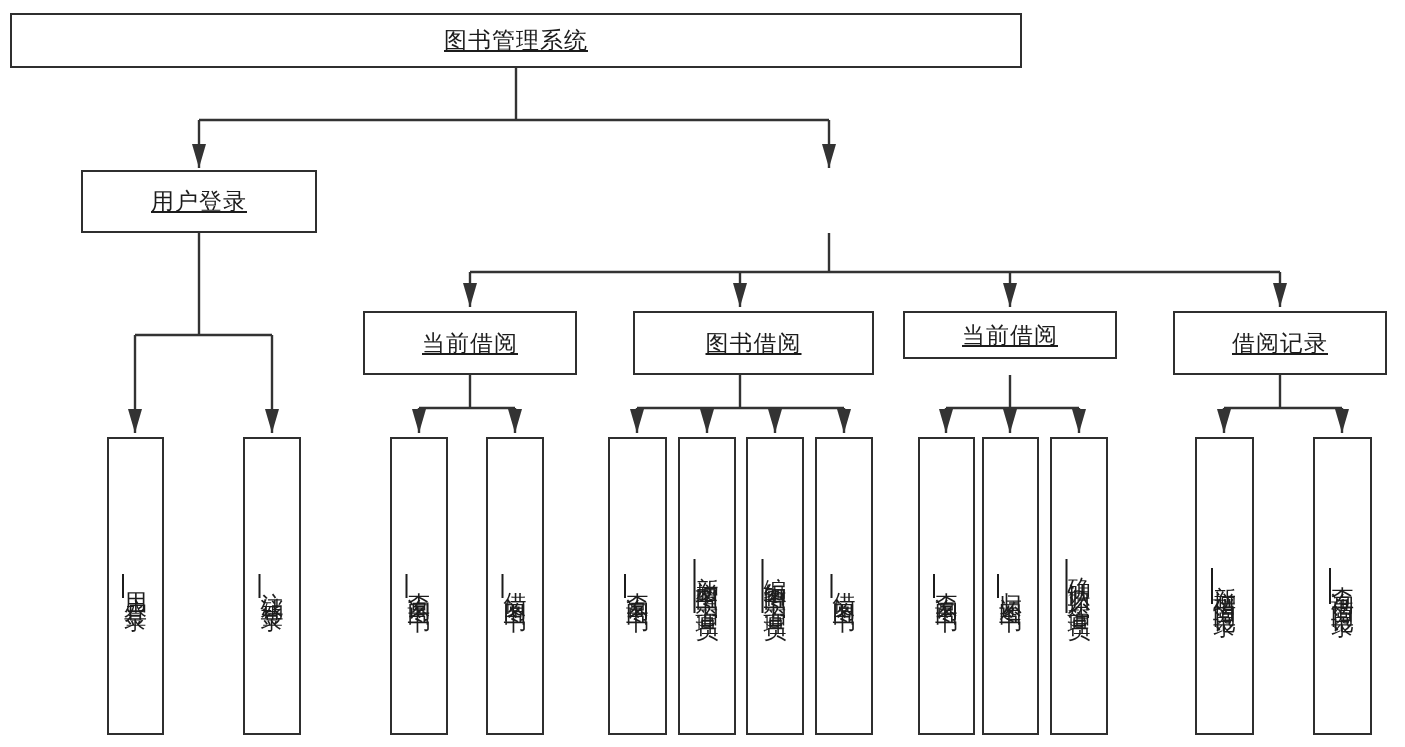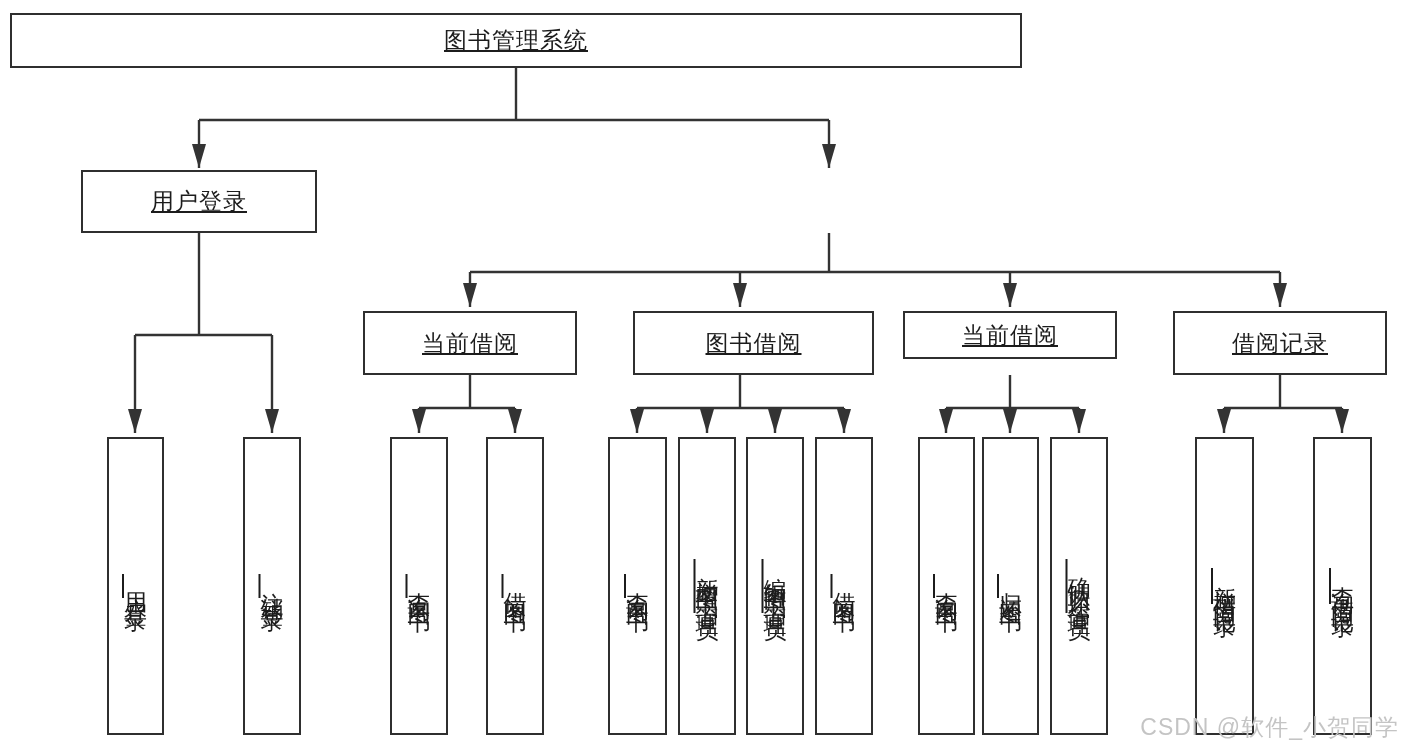--- a/index.html
+++ b/index.html
@@ -124,15 +124,14 @@
   <div class="node v" style="left:746px;top:437px;width:58px;height:298px;">编辑图书（管理员）</div>
   <div class="node v" style="left:815px;top:437px;width:58px;height:298px;">借阅图书</div>
 
   <div class="node v" style="left:918px;top:437px;width:57px;height:298px;">查询图书</div>
   <div class="node v" style="left:982px;top:437px;width:57px;height:298px;">归还图书</div>
   <div class="node v" style="left:1050px;top:437px;width:58px;height:298px;">确认归还（管理员）</div>
 
   <div class="node v" style="left:1195px;top:437px;width:59px;height:298px;">新增借阅记录</div>
   <div class="node v" style="left:1313px;top:437px;width:59px;height:298px;">查询借阅记录</div>
 
-  <div class="watermark">CSDN @软件_小贺同学</div>
 
 </div>
 
 </body></html>

